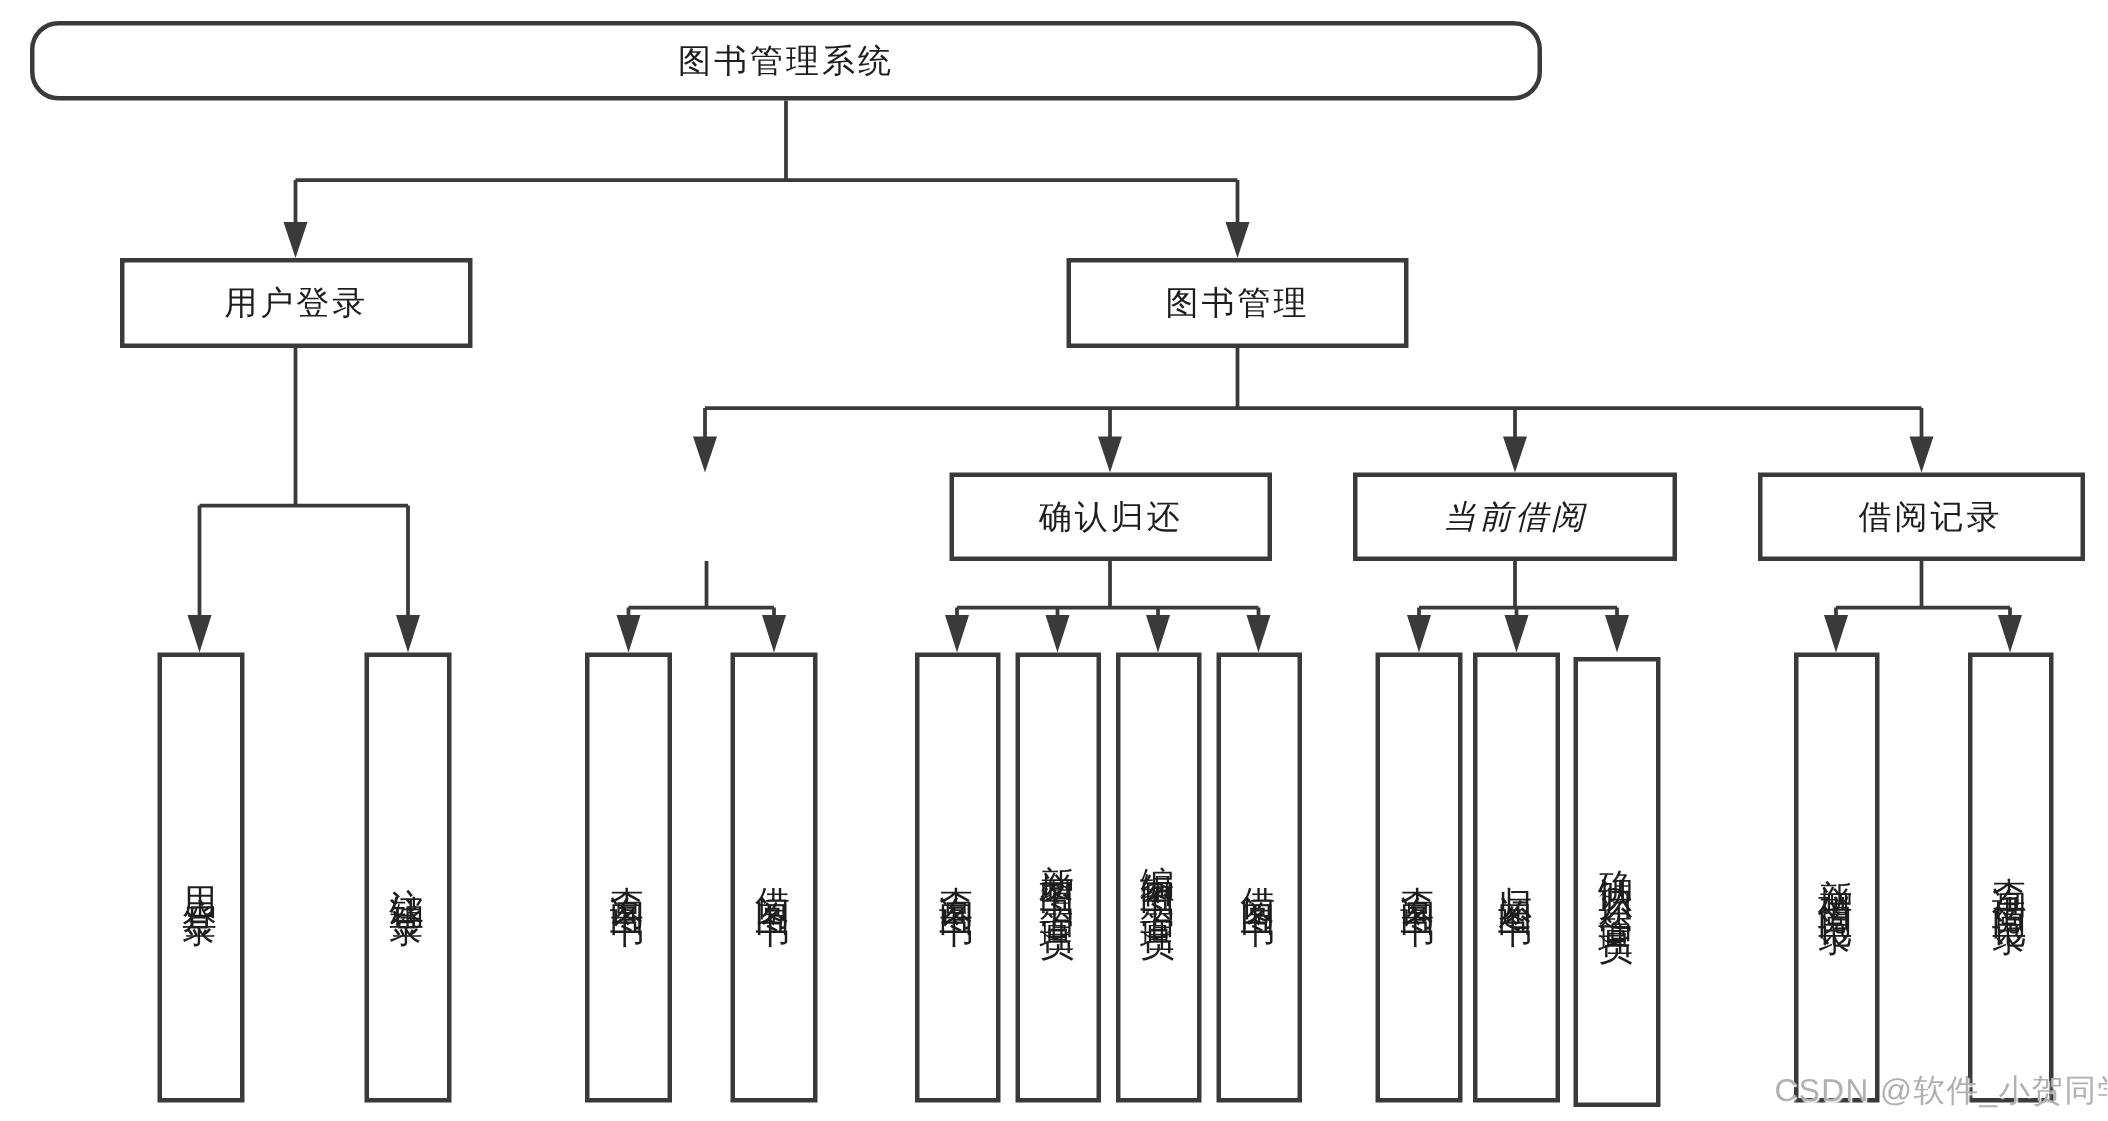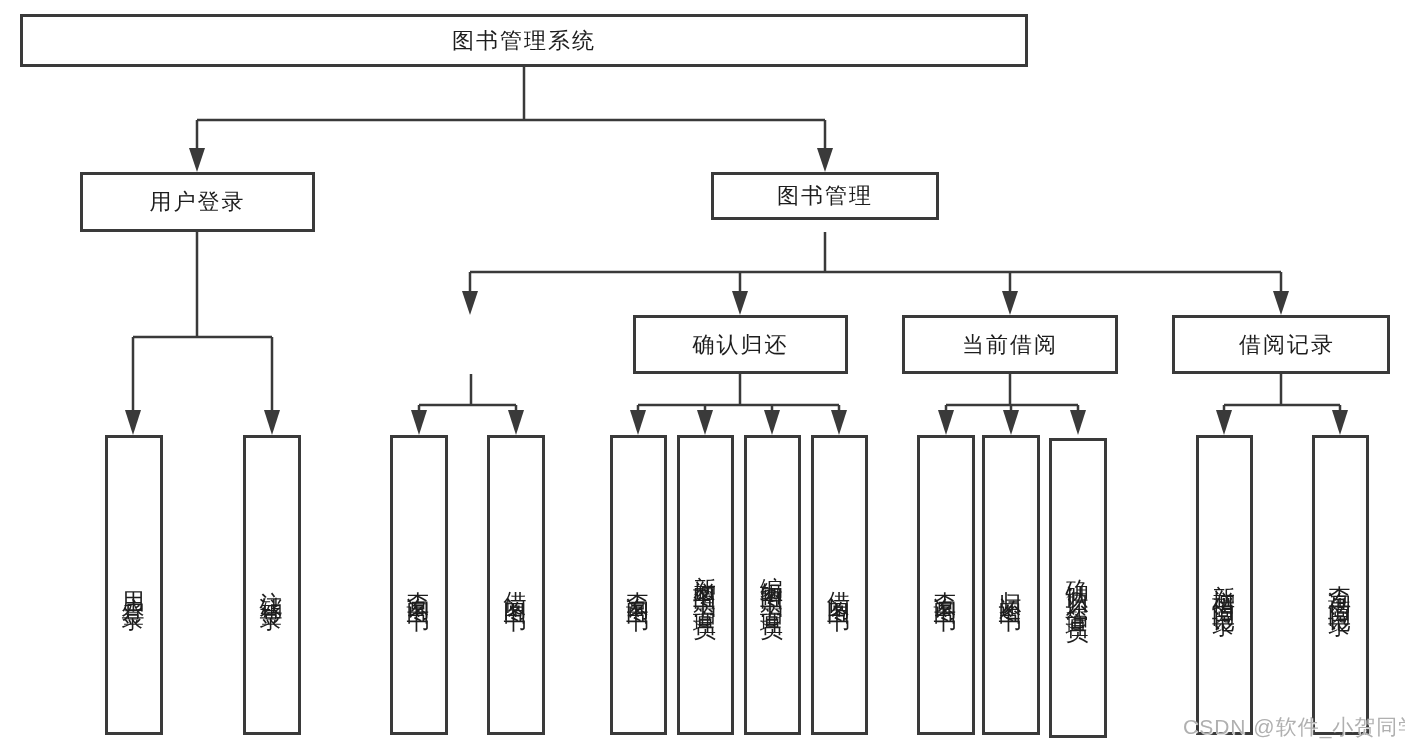--- a/index.html
+++ b/index.html
@@ -102,35 +102,35 @@
       <path class="carrow" d="M764 410 L780 410 L772 435 Z"></path>
       <path class="carrow" d="M831 410 L847 410 L839 435 Z"></path>
       <path class="carrow" d="M938 410 L954 410 L946 435 Z"></path>
       <path class="carrow" d="M1003 410 L1019 410 L1011 435 Z"></path>
       <path class="carrow" d="M1070 410 L1086 410 L1078 435 Z"></path>
       <path class="carrow" d="M1216 410 L1232 410 L1224 435 Z"></path>
       <path class="carrow" d="M1332 410 L1348 410 L1340 435 Z"></path>
     </g>
   </svg>
 
-  <div class="node node-h" style="left:20px; top:14px; width:1008px; height:53px;">
+  <div class="node node-h" style="left:20px; top:14px; width:1008px; height:53px;border-radius:19px;">
     <span>图书管理系统</span>
   </div>
 
   <div class="node node-h" style="left:80px; top:172px; width:235px; height:60px;">
     <span>用户登录</span>
   </div>
-  <div class="node node-h" style="left:711px; top:172px; width:228px; height:48px;">
+  <div class="node node-h" style="left:711px; top:172px; width:228px; height:60px;">
     <span>图书管理</span>
   </div>
 
   <div class="node node-h" style="left:633px; top:315px; width:215px; height:59px;">
     <span>确认归还</span>
   </div>
-  <div class="node node-h" style="left:902px; top:315px; width:216px; height:59px;">
+  <div class="node node-h" style="left:902px; top:315px; width:216px; height:59px;font-style:italic;">
     <span>当前借阅</span>
   </div>
   <div class="node node-h" style="left:1172px; top:315px; width:218px; height:59px;padding-left:12px;">
     <span>借阅记录</span>
   </div>
 
   <div class="node node-v" style="left:105px; top:435px; width:58px; height:300px;">
     <span>用户登录</span>
   </div>
   <div class="node node-v" style="left:243px; top:435px; width:58px; height:300px;">

